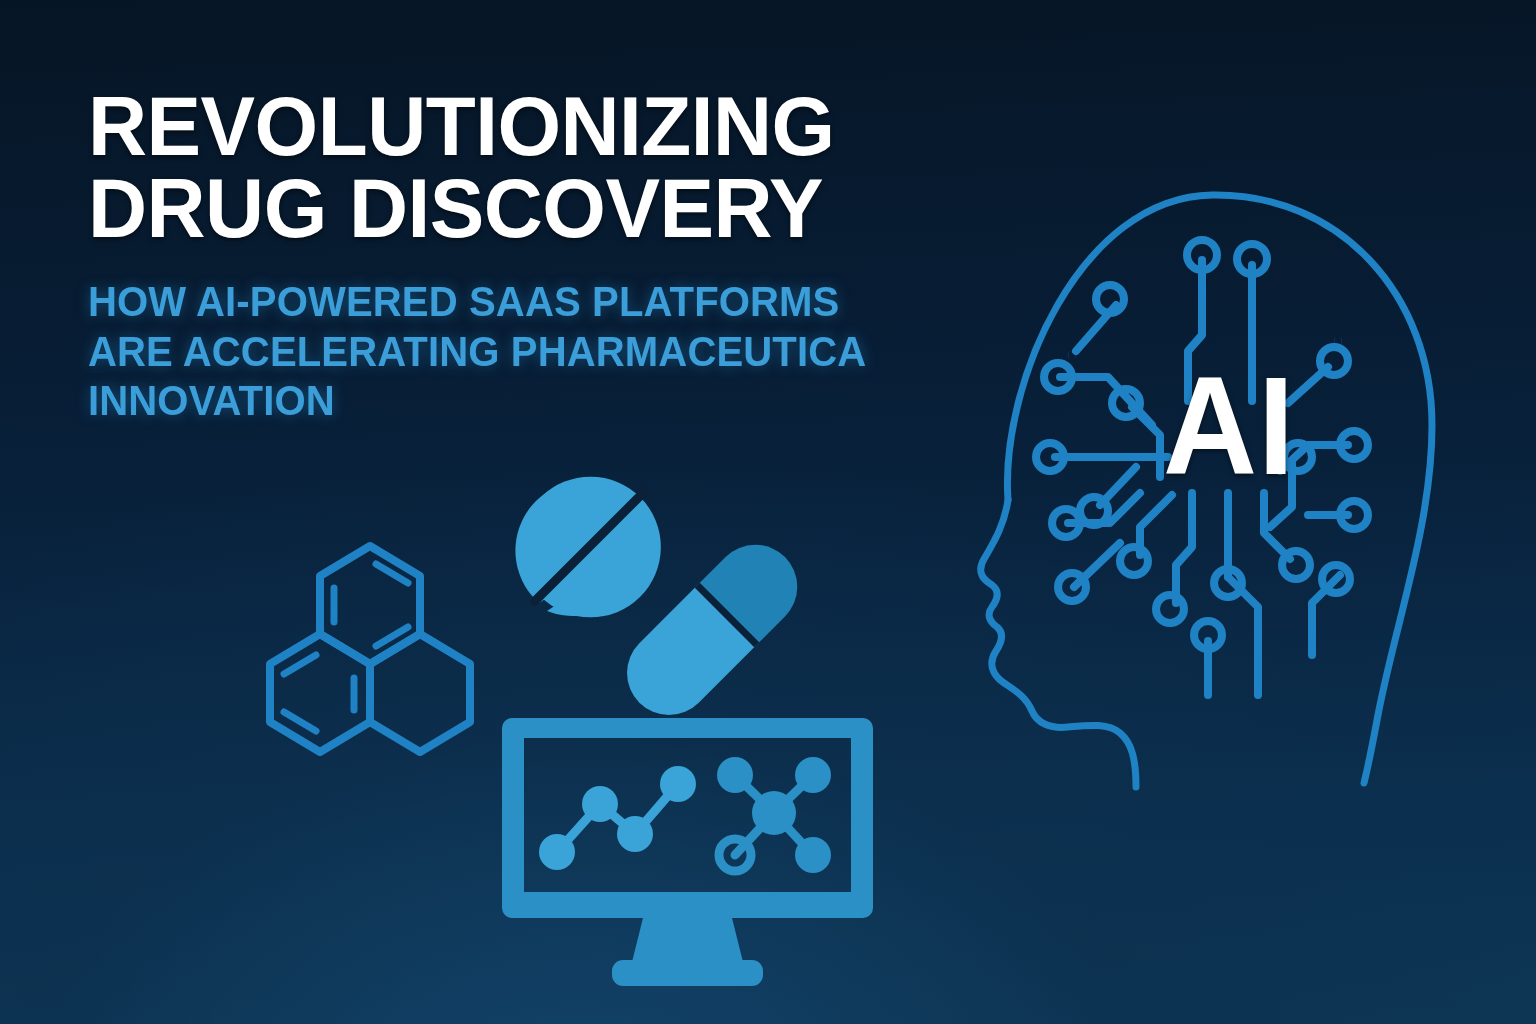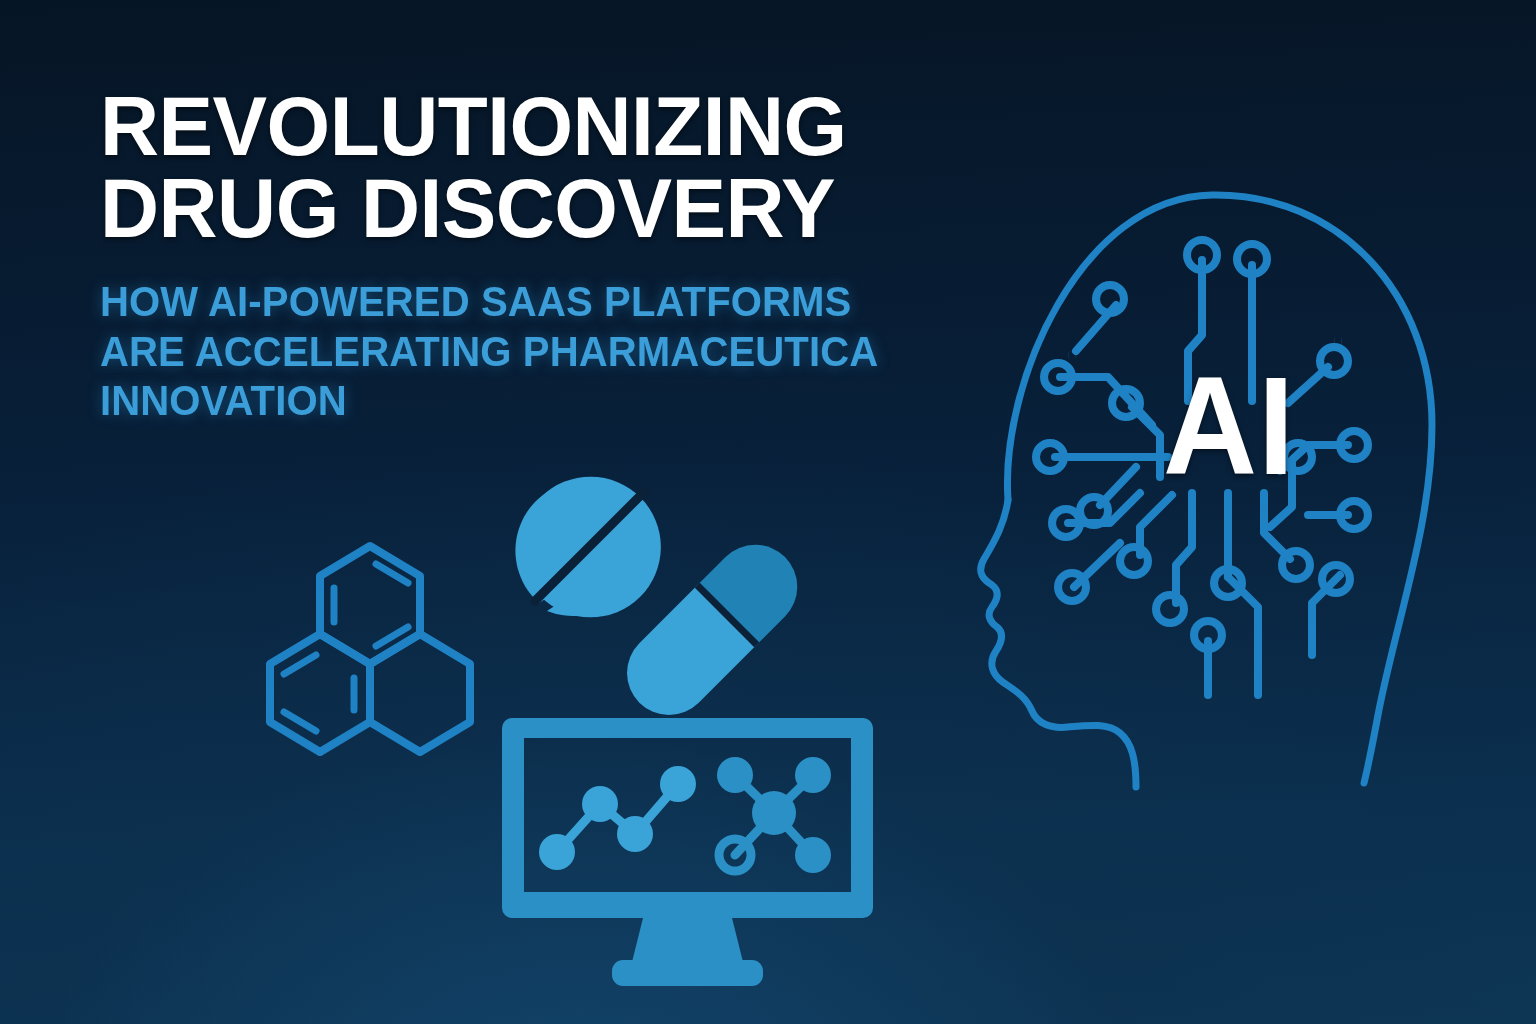--- a/index.html
+++ b/index.html
@@ -14,21 +14,21 @@
     overflow: hidden;
     font-family: "Liberation Sans", sans-serif;
     background:
       radial-gradient(ellipse 1300px 900px at 38% 108%, rgba(19,70,110,0.85) 0%, rgba(13,48,78,0.45) 42%, rgba(8,26,44,0.0) 75%),
       linear-gradient(178deg, #061525 0%, #08203a 45%, #0b2f4e 78%, #0d3655 100%);
   }
 
   
   .text-block {
     position: absolute;
-    left: 100px;
+    left: 88px;
     top: 86px;
     width: 900px;
     z-index: 6;
   }
   .headline {
     color: #ffffff;
     font-size: 83px;
     line-height: 0.99;
     font-weight: 700;
     letter-spacing: -0.5px;

